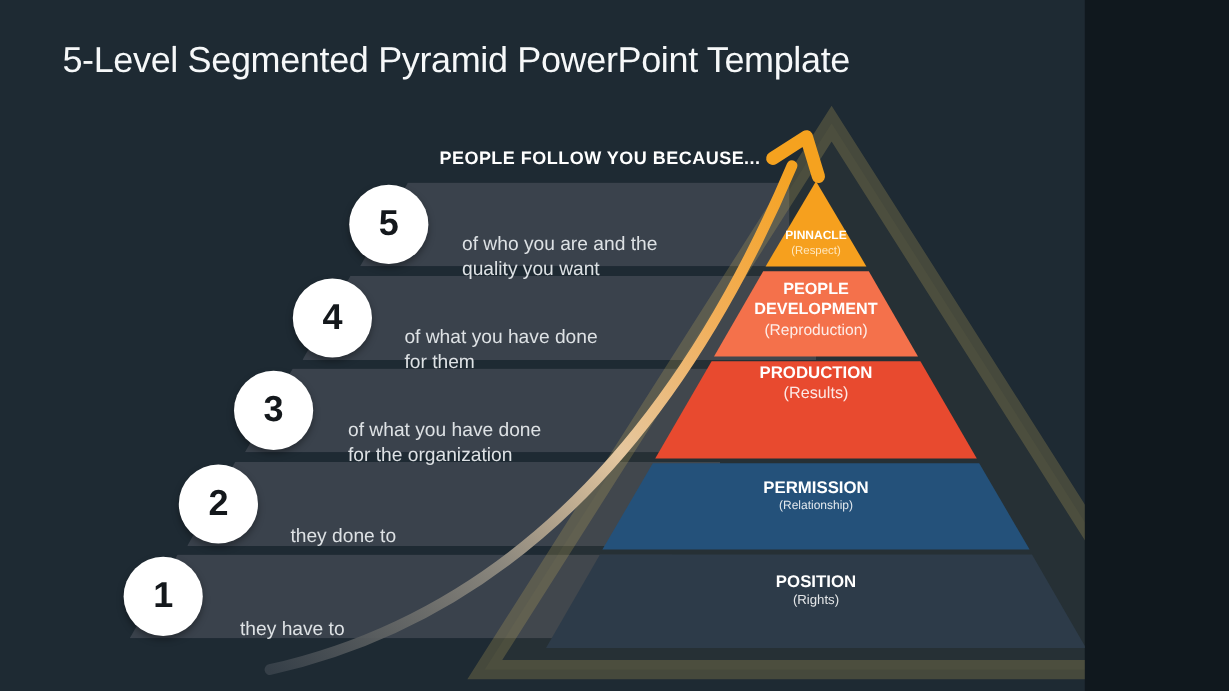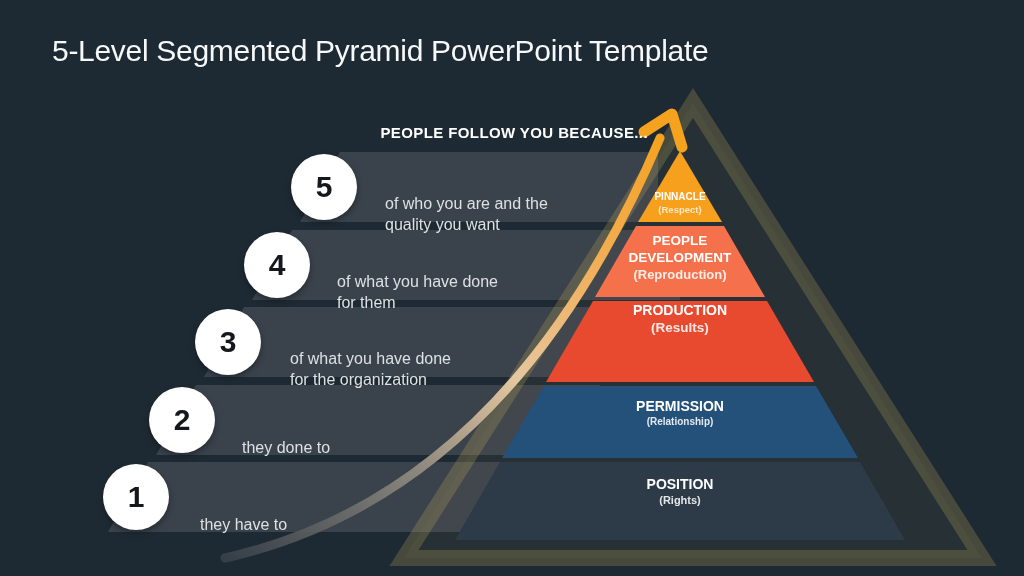--- a/index.html
+++ b/index.html
@@ -1,27 +1,27 @@
 <!DOCTYPE html>
 <html><head>
 <meta charset="utf-8">
 <style>
   html,body{margin:0;padding:0;background:#10181e;}
   #slide{
-    position:relative;width:1024px;height:576px;overflow:hidden;
+    position:relative;width:904px;height:576px;overflow:hidden;
     background:#1e2a33;
     font-family:"Liberation Sans", sans-serif;
   }
   .title{
     position:absolute;left:52px;top:34px;width:860px;
     font-size:30px;font-weight:400;letter-spacing:-0.3px;color:#f6f8f9;
   }
   .because-header{
     position:absolute;left:352px;top:124px;width:296px;
-    text-align:right;font-size:15px;font-weight:bold;letter-spacing:0.4px;color:#ffffff;
+    text-align:center;font-size:15px;font-weight:bold;letter-spacing:0.4px;color:#ffffff;
     z-index:6;
   }
   
   .row-bar{
     position:absolute;height:70px;background:#3a424c;
     clip-path:polygon(40px 0, 100% 0, 100% 100%, 0 100%);
     z-index:1;
   }
   #bar-5{left:300px;top:152px;width:358px;}
   #bar-4{left:252px;top:230px;width:428px;}
@@ -46,21 +46,21 @@
   #reason-5{left:385px;top:165px;}
   #reason-4{left:337px;top:243px;}
   #reason-3{left:290px;top:320px;}
   #reason-2{left:242px;top:409px;}
   #reason-1{left:200px;top:486px;}
   #pyramid-svg{position:absolute;left:0;top:0;z-index:4;}
   .seg-label{
     position:absolute;text-align:center;color:#ffffff;z-index:6;line-height:1.25;
   }
   .seg-label .seg-title{font-weight:bold;}
-  .seg-label .seg-sub{color:rgba(255,255,255,0.87);font-weight:700;}
+  .seg-label .seg-sub{color:rgba(255,255,255,0.87);font-weight:400;}
   #seg-label-0{left:620px;top:191px;width:120px;font-size:10px;}
   #seg-label-0 .seg-sub{color:rgba(255,238,205,0.92);font-size:9.5px;}
   #seg-label-1{left:600px;top:233px;width:160px;font-size:13.5px;}
   #seg-label-1 .seg-sub{font-size:13px;}
   #seg-label-2{left:595px;top:302px;width:170px;font-size:14px;}
   #seg-label-2 .seg-sub{font-size:13.5px;}
   #seg-label-3{left:593px;top:398px;width:174px;font-size:14px;}
   #seg-label-3 .seg-sub{font-size:10px;}
   #seg-label-4{left:593px;top:476px;width:174px;font-size:14px;}
   #seg-label-4 .seg-sub{font-size:11px;}

